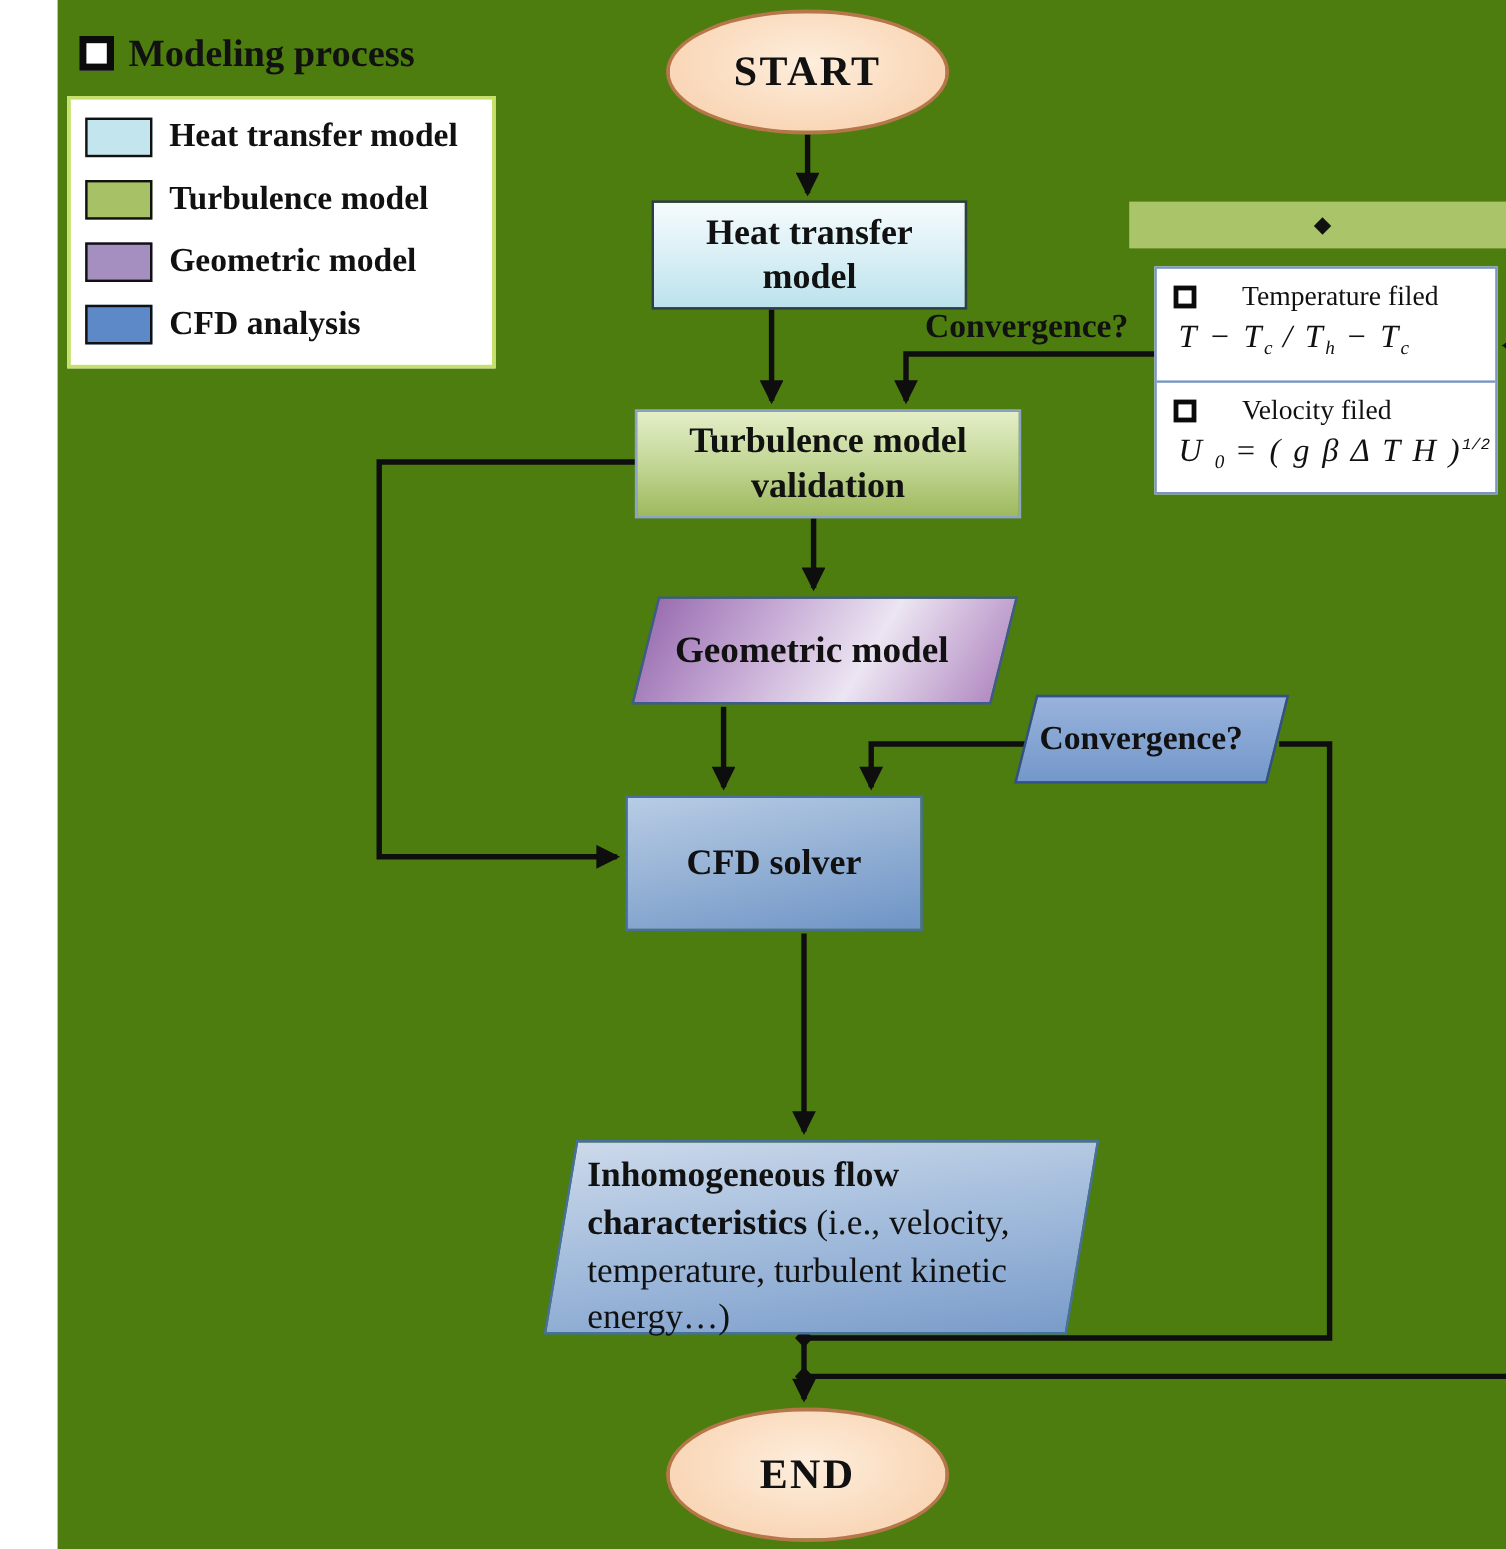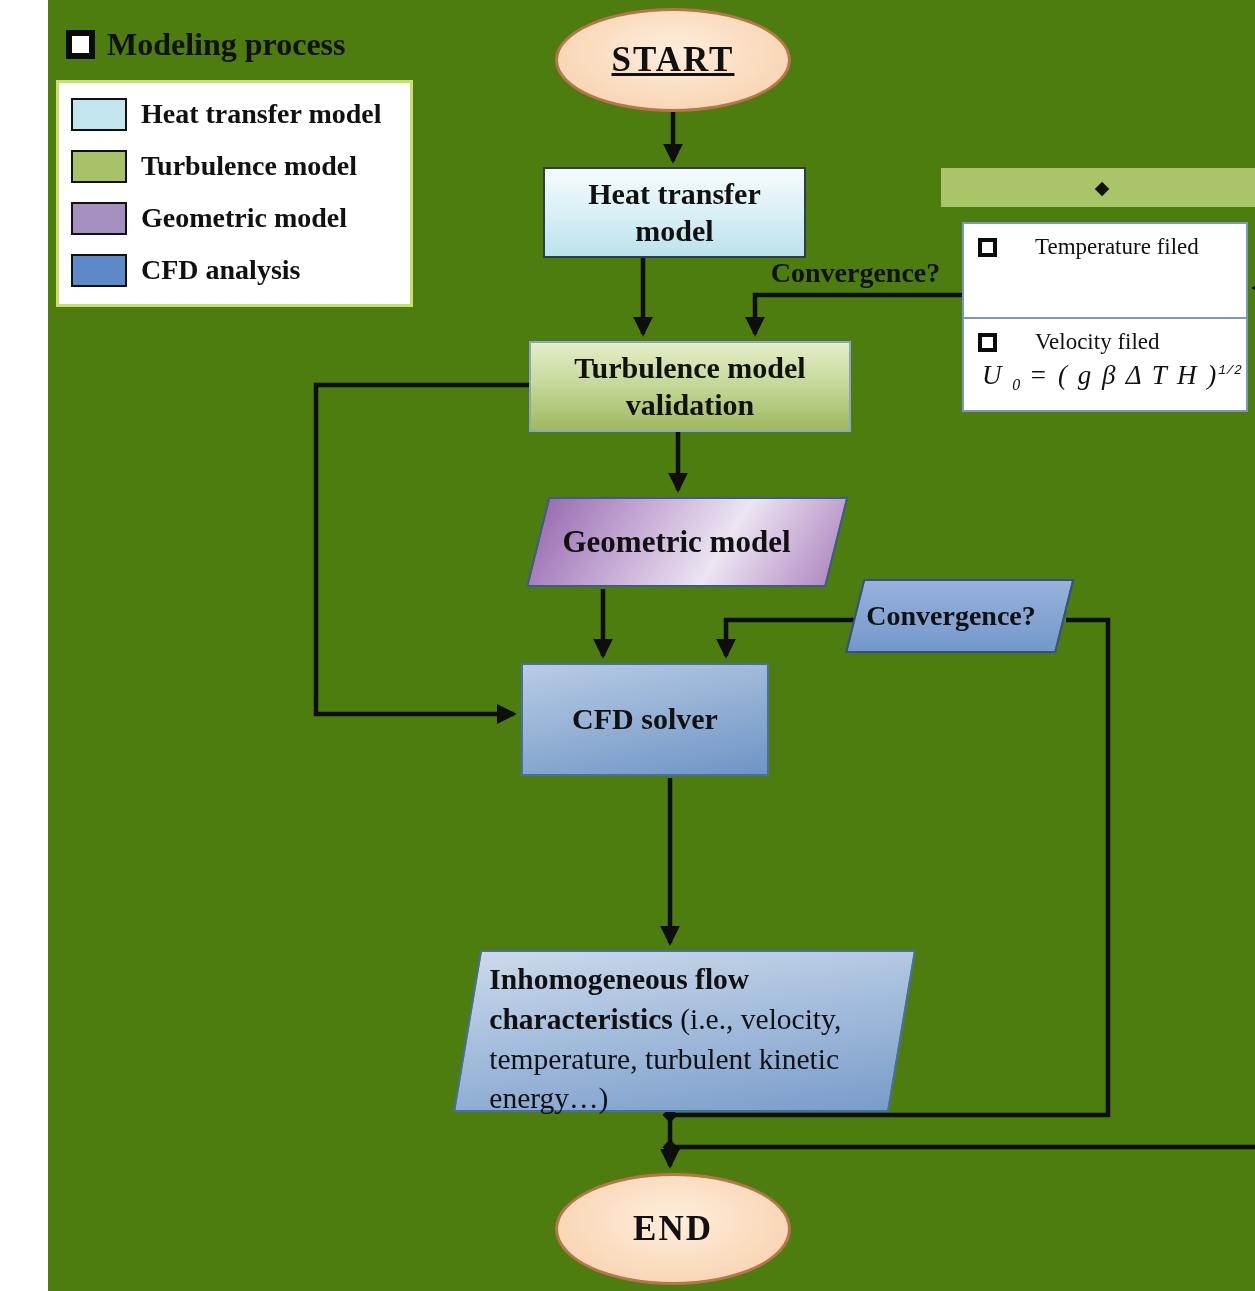--- a/index.html
+++ b/index.html
@@ -120,21 +120,21 @@
     <div class="legend-row">
       <span class="swatch" style="background: rgb(165, 143, 192);"></span>
       <span class="legend-label">Geometric model</span>
     </div>
     <div class="legend-row">
       <span class="swatch" style="background: rgb(93, 137, 201);"></span>
       <span class="legend-label">CFD analysis</span>
     </div>
   </div>
 
-  <div class="node terminal" style="left:507px;top:8px;width:236px;height:104px;text-decoration:underline;">START</div>
+  <div class="node terminal" style="left:507px;top:8px;width:236px;height:104px;">START</div>
 
   <div class="node box heat" style="left:495px;top:167px;width:263px;height:91px;padding:0 22px;">Heat transfer model</div>
 
   <div class="node box turb" style="left:481px;top:341px;width:322px;height:91px;padding:0 26px;">Turbulence model validation</div>
 
   <div class="para geo" style="left:478px;top:497px;width:300px;height:90px;">
     <div class="para-inner">Geometric model</div>
   </div>
 
   <div class="node box cfd" style="left:473px;top:663px;width:248px;height:113px;">
@@ -160,20 +160,23 @@
   <div class="mon-header">
     <span class="diamond">◆</span>
   </div>
 
   <div class="mon-box">
     <div class="mon-sec first">
       <div class="mon-row">
         <span class="chk-sm"></span>
         <span class="mon-label">Temperature filed</span>
       </div>
+      <div class="formula">
+        <span>T − T</span><sub>c</sub><span> / T</span><sub>h</sub><span> − T</span><sub>c</sub>
+      </div>
     </div>
     <div class="mon-sec">
       <div class="mon-row">
         <span class="chk-sm"></span>
         <span class="mon-label">Velocity filed</span>
       </div>
       <div class="formula">
         <span>U </span><sub>0</sub><span> = ( g β Δ T H )</span><sup>1/2</sup>
       </div>
     </div>

